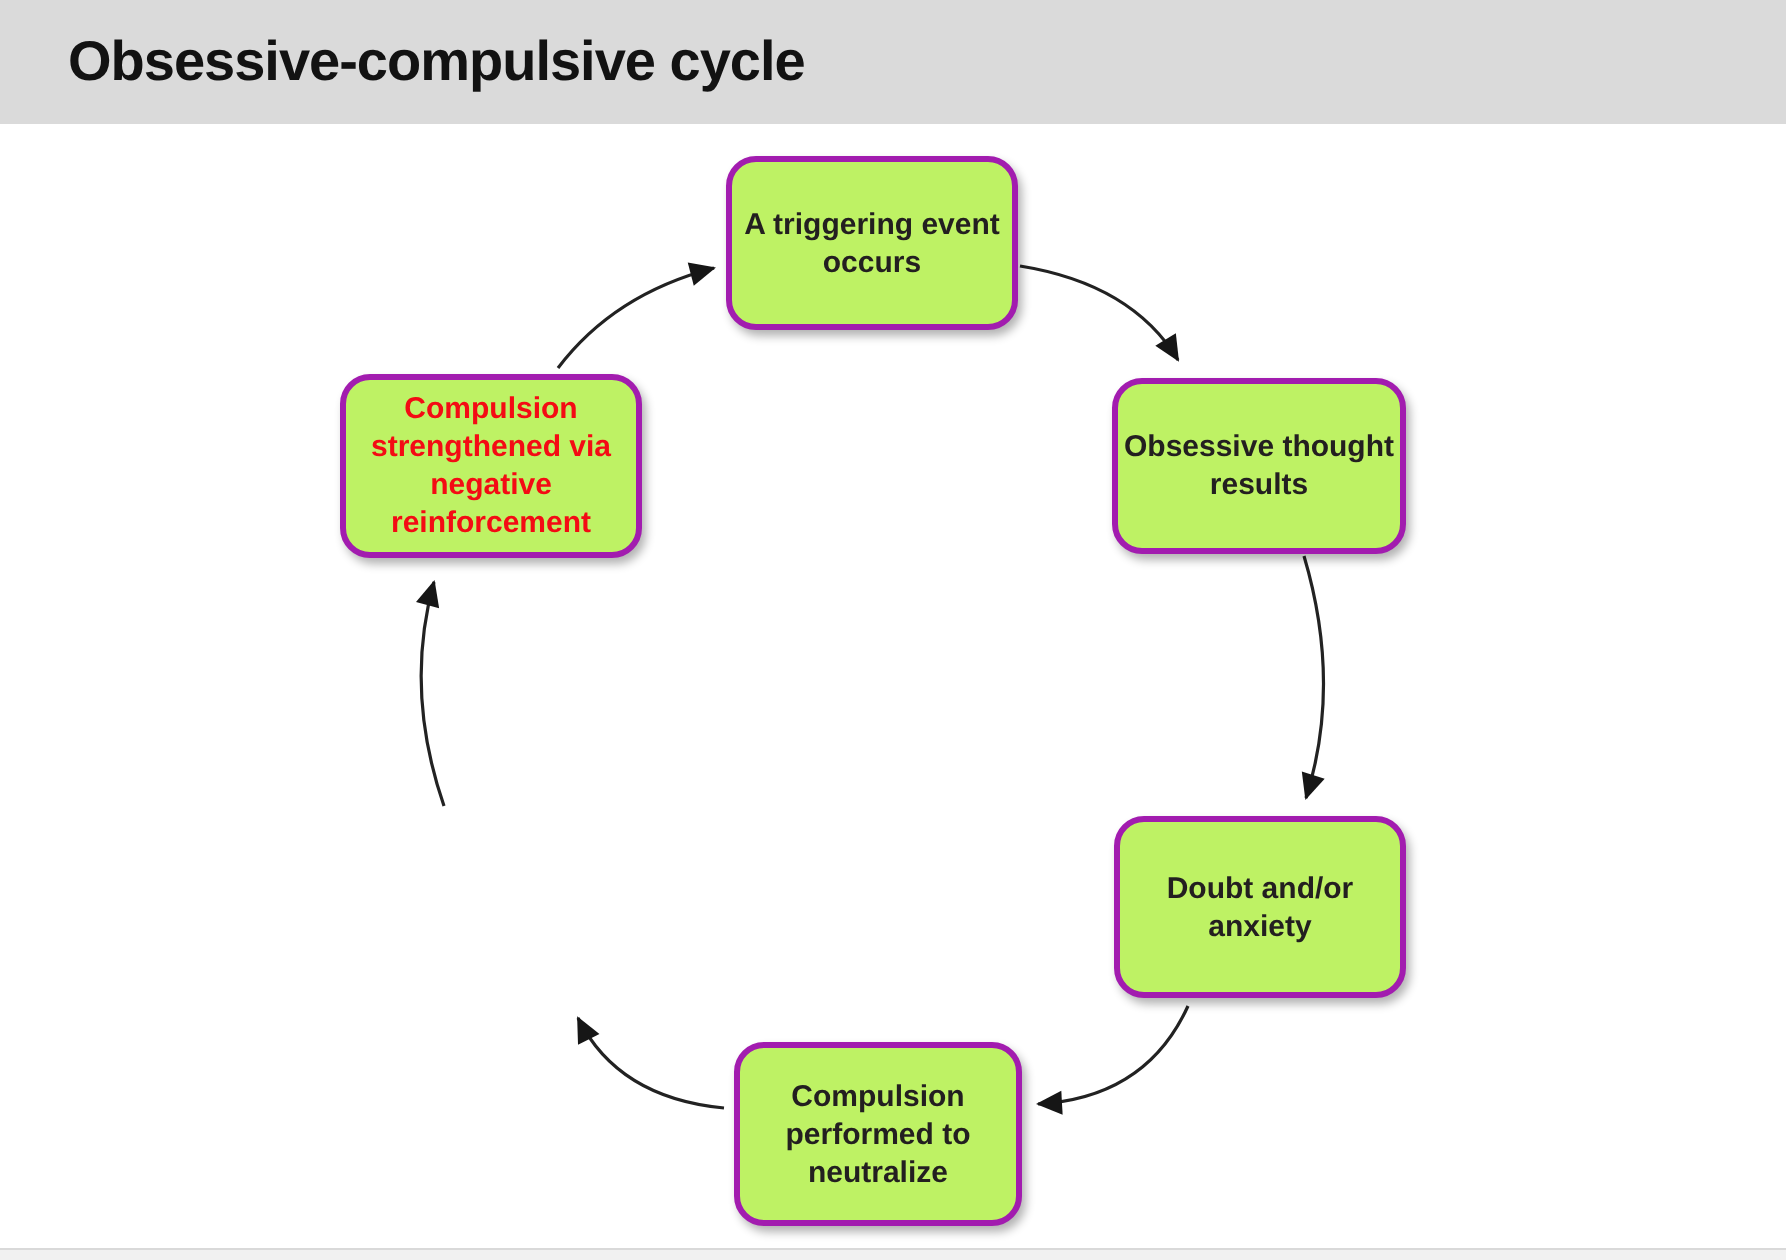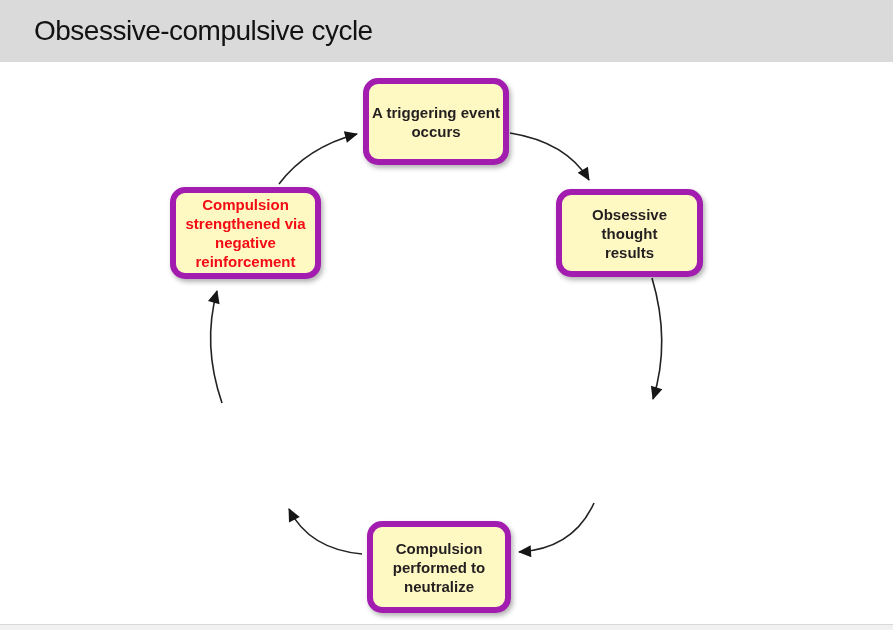--- a/index.html
+++ b/index.html
@@ -13,41 +13,41 @@
     position: absolute;
     top: 0; left: 0;
     width: 893px; height: 62px;
     background: #dadada;
     display: flex;
     align-items: center;
     padding-left: 34px;
   }
   .title-bar h1 {
     font-size: 28px;
-    font-weight: 400;
+    font-weight: 700;
     letter-spacing: -0.5px;
     color: #121212;
     text-align: right;
   }
   .canvas {
     position: absolute;
     top: 62px; left: 0;
     width: 893px; height: 562px;
     background: #ffffff;
   }
   .arrow-layer {
     position: absolute;
     top: -62px; left: 0;
     width: 893px; height: 630px;
     pointer-events: none;
   }
   .node {
     position: absolute;
-    background: #fef9c3;
-    border: 6px solid #a21caf;
+    background: #bef264;
+    border: 3px solid #a21caf;
     border-radius: 15px;
     box-shadow: 2px 3px 5px rgba(0,0,0,0.30);
     display: flex;
     align-items: center;
     justify-content: center;
     text-align: center;
   }
   .node span {
     white-space: pre-line;
     font-size: 15px;
@@ -99,20 +99,24 @@
   <div class="node node-trigger">
     <span>A triggering event
 occurs</span>
   </div>
 
   <div class="node node-obsessive">
     <span>Obsessive thought
 results</span>
   </div>
 
+  <div class="node node-doubt">
+    <span>Doubt and/or
+anxiety</span>
+  </div>
 
   <div class="node node-compulsion">
     <span>Compulsion
 performed to
 neutralize</span>
   </div>
 
 
   <div class="node node-reinforce emphasis">
     <span>Compulsion

